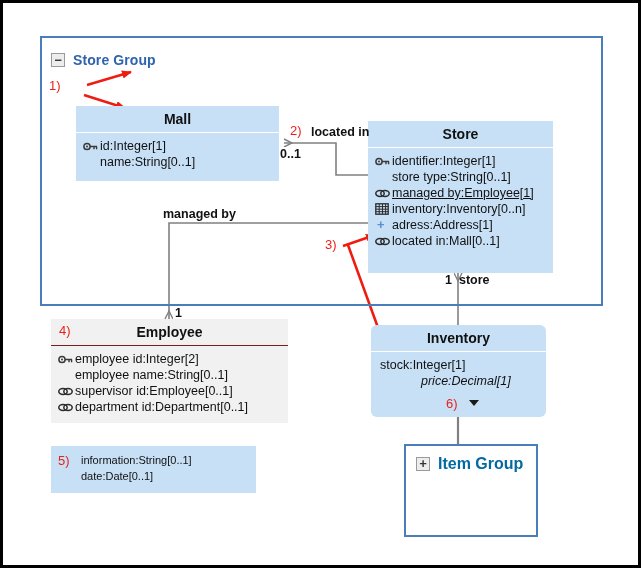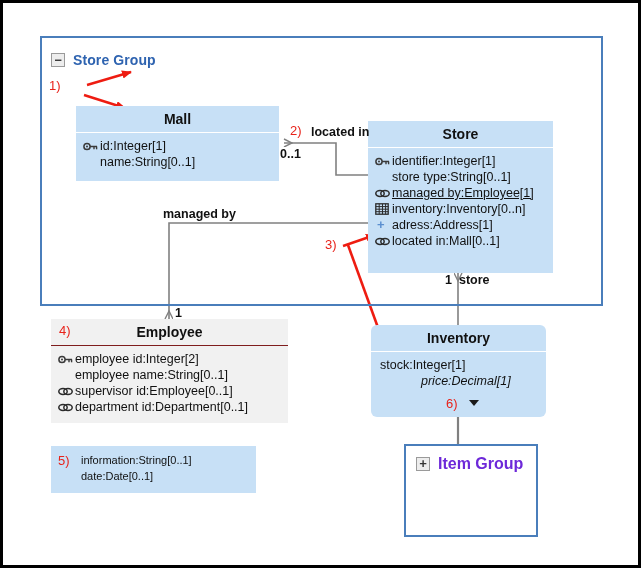--- a/index.html
+++ b/index.html
@@ -105,21 +105,21 @@
     position:absolute;
     border:2px solid #4a7ebb;
     background:#ffffff;
     box-sizing:border-box;
   }
   .subpkg .hdr{
     display:flex;align-items:center;gap:8px;
     padding:9px 0 0 10px;
   }
   .subpkg .t{
-    color:#6d28d9;font-weight:bold;font-size:16px;
+    color:#0369a1;font-weight:bold;font-size:16px;
   }
 
   
   .lbl{
     position:absolute;
     font-size:12.5px;
     color:#111;
     white-space:nowrap;
   }
   .lbl.b{font-weight:bold;}

